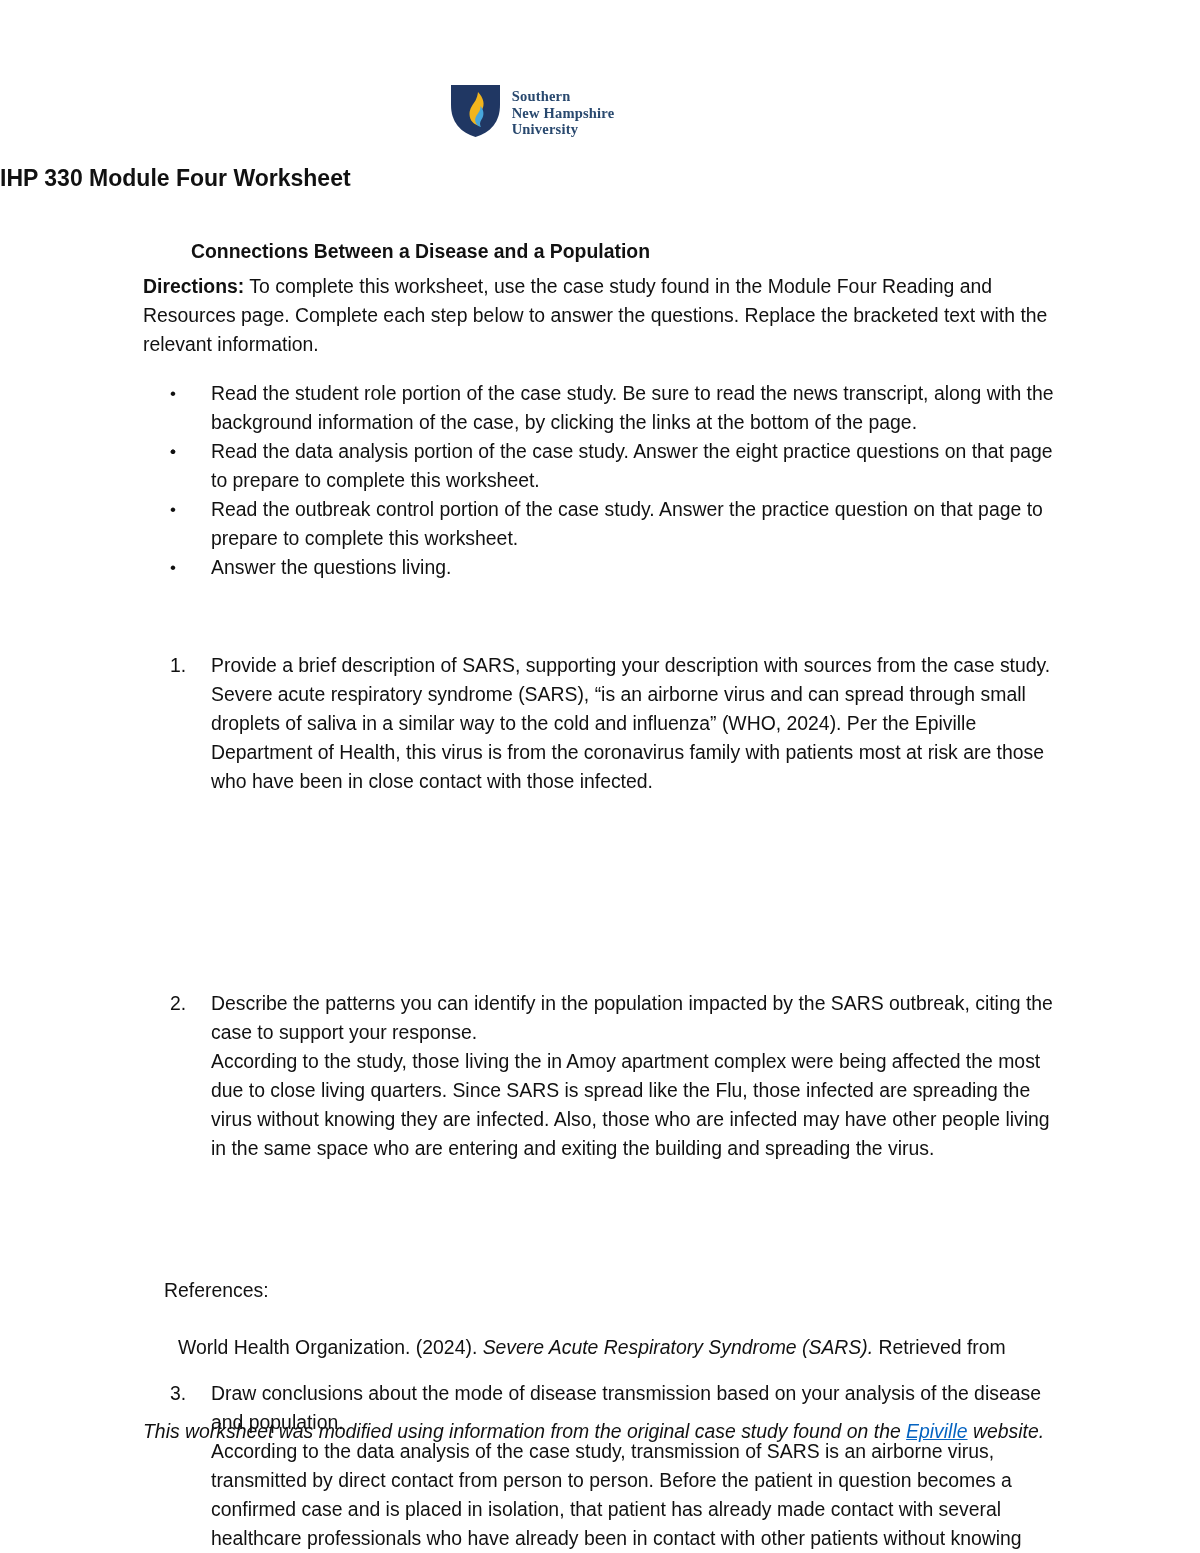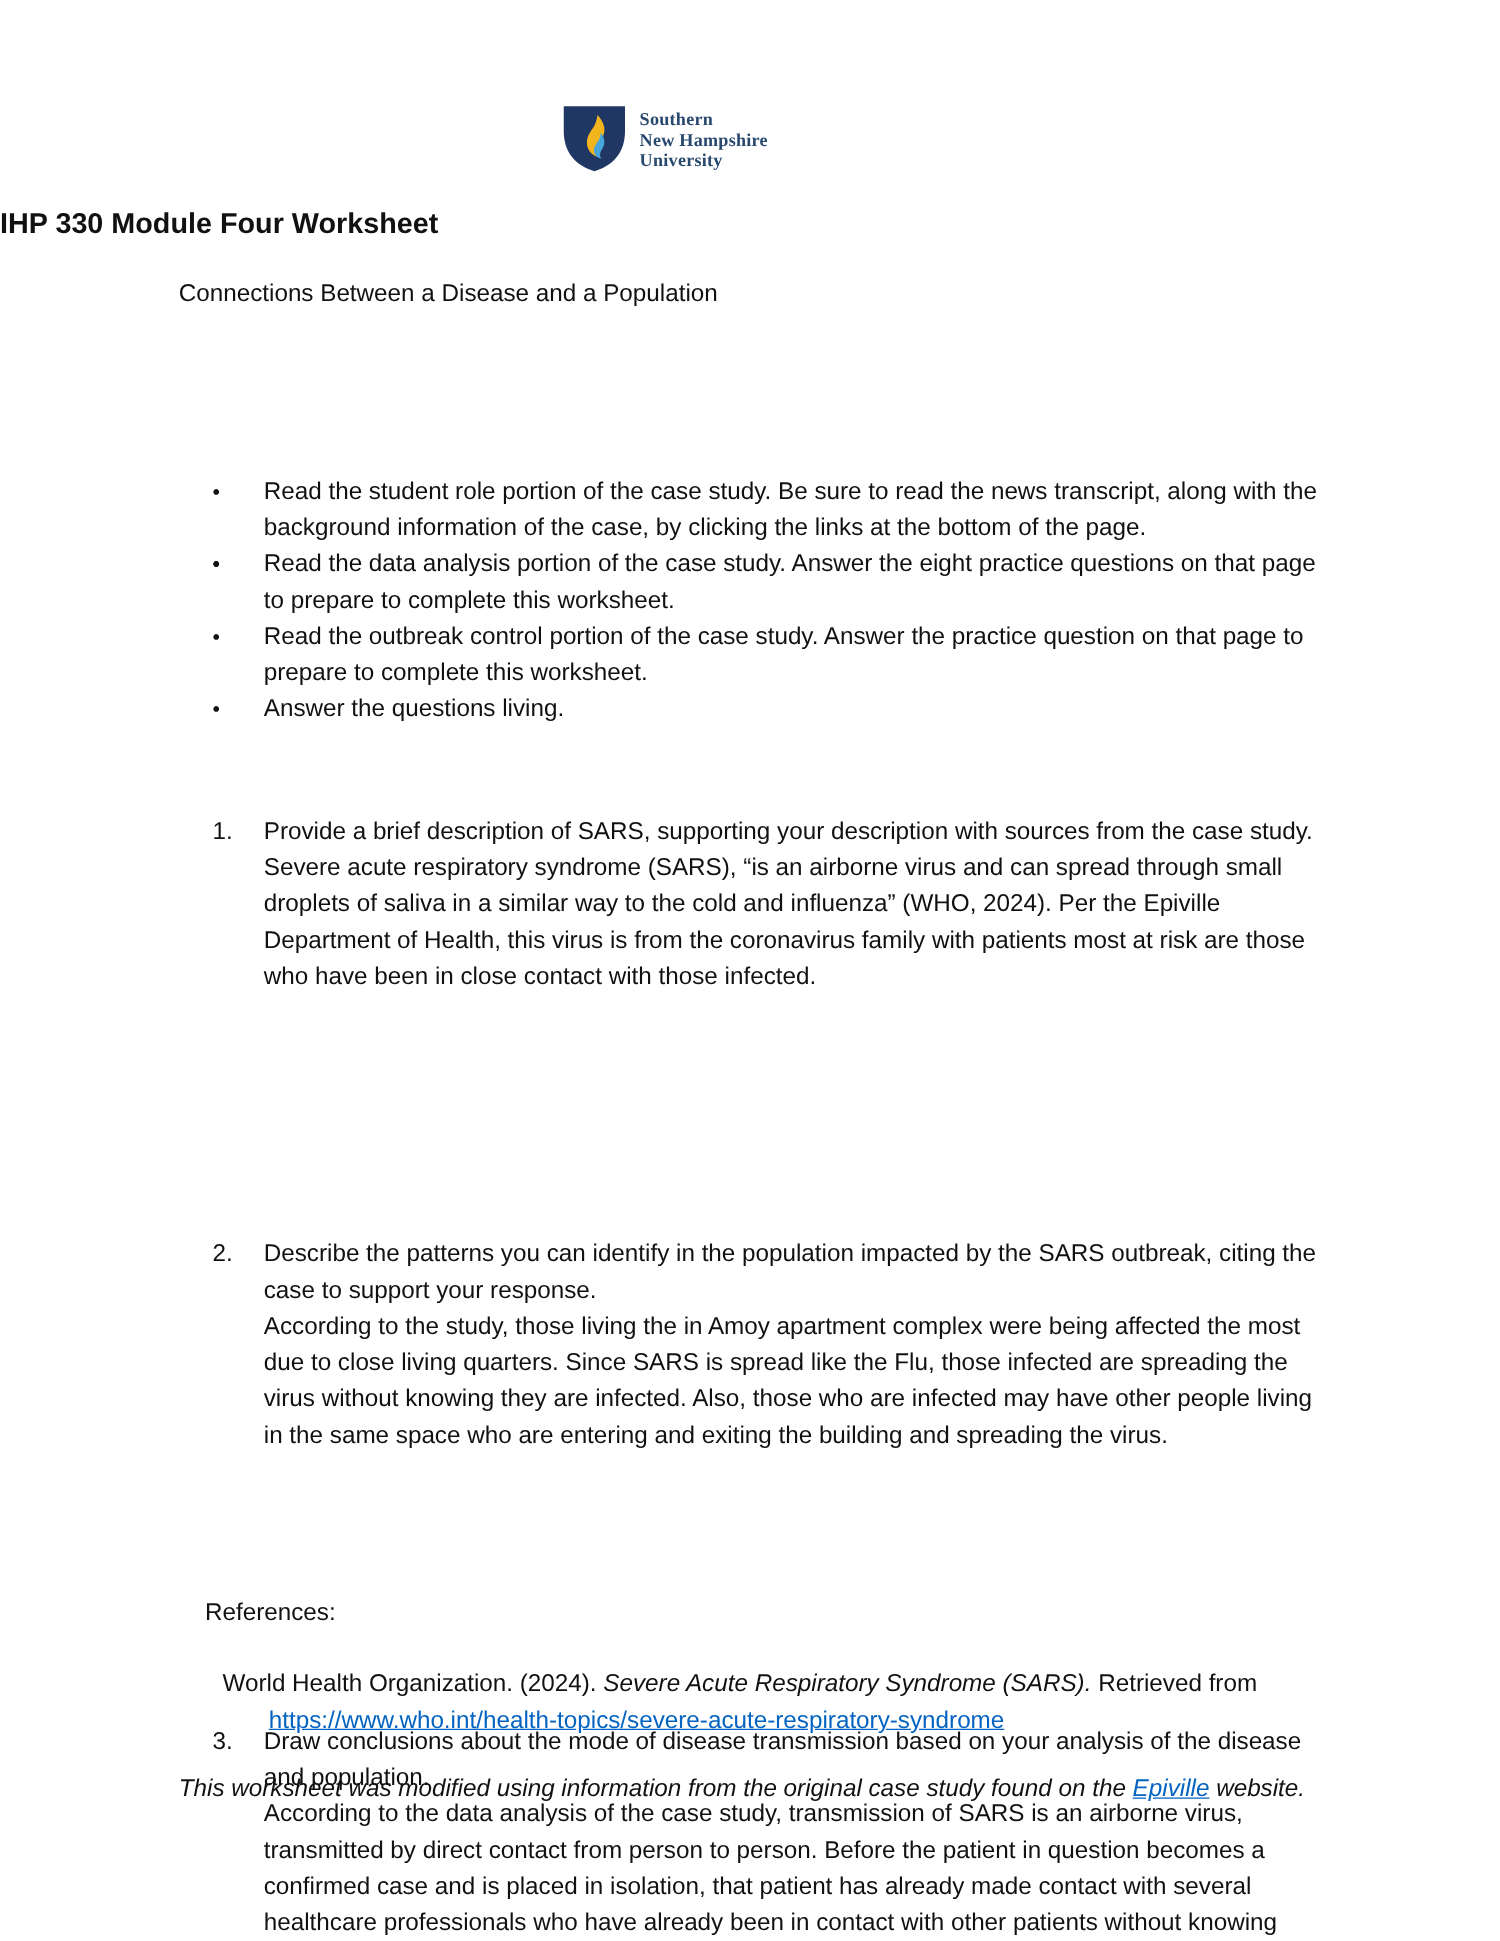--- a/index.html
+++ b/index.html
@@ -25,21 +25,21 @@
     font-weight:bold;
     color:#28486e;
     font-size:14.5px;
     line-height:16.5px;
     padding-top:4px;
     letter-spacing:.2px;
   }
 
   .doc-title { left:0; top:164px; width:1200px; text-align:left; font-weight:bold; font-size:23px; }
 
-  .section-heading { top:221px; font-weight:normal; }
+  .section-heading { top:237px; font-weight:bold;margin-left:48px; }
 
   .directions { top:272px; }
 
   
   .bullets { top:379px; list-style:none; }
   .bullets li { position:relative; padding-left:68px; }
   .marker { position:absolute; left:27px; top:0; }
   .bullets .marker { font-size:17px; }
 
   
@@ -73,20 +73,21 @@
       <div>Southern</div>
       <div>New Hampshire</div>
       <div>University</div>
     </span>
   </div>
 
   <div class="abs doc-title">IHP 330 Module Four Worksheet</div>
 
   <div class="abs col section-heading">Connections Between a Disease and a Population</div>
 
+  <p class="abs col directions"><strong>Directions:</strong> <span>To complete this worksheet, use the case study found in the Module Four Reading and Resources page. Complete each step below to answer the questions. Replace the bracketed text with the relevant information.</span></p>
 
   <ul class="abs col bullets">
     <li><span class="marker">•</span><span>Read the student role portion of the case study. Be sure to read the news transcript, along with the background information of the case, by clicking the links at the bottom of the page.</span></li>
     <li><span class="marker">•</span></li>
     <li><span class="marker">•</span><span>Read the data analysis portion of the case study. Answer the eight practice questions on that page to prepare to complete this worksheet.</span></li>
     <li><span class="marker">•</span><span>Read the outbreak control portion of the case study. Answer the practice question on that page to prepare to complete this worksheet.</span></li>
     <li><span class="marker">•</span><span>Answer the questions living.</span></li>
   </ul>
 
   <div class="abs col question-block q1">
@@ -102,17 +103,17 @@
   </div>
 
   <div class="abs col question-block q3">
     <span class="marker">3.</span>
     <div>Draw conclusions about the mode of disease transmission based on your analysis of the disease and population.</div>
     <div>According to the data analysis of the case study, transmission of SARS is an airborne virus, transmitted by direct contact from person to person.  Before the patient in question becomes a confirmed case and is placed in isolation, that patient has already made contact with several healthcare professionals who have already been in contact with other patients without knowing that they are contagious.</div>
   </div>
 
   <div class="abs refs-label">References:</div>
 
-  <p class="abs citation"><span>World Health Organization. (2024). </span><span class="italic">Severe Acute Respiratory Syndrome (SARS).</span><span> Retrieved from</span><br><a class="doc-link">https://www.who.int/health-topics/severe-acute-respiratory-syndrome</a></p>
+  <p class="abs citation"><span>World Health Organization. (2024). </span><span class="italic">Severe Acute Respiratory Syndrome (SARS).</span><span> Retrieved from</span><br></p>
 
   <p class="abs col footer-note"><span>This worksheet was modified using information from the original case study found on the </span><a class="doc-link">Epiville</a><span> website.</span></p>
 
 </div>
 
 </body></html>

